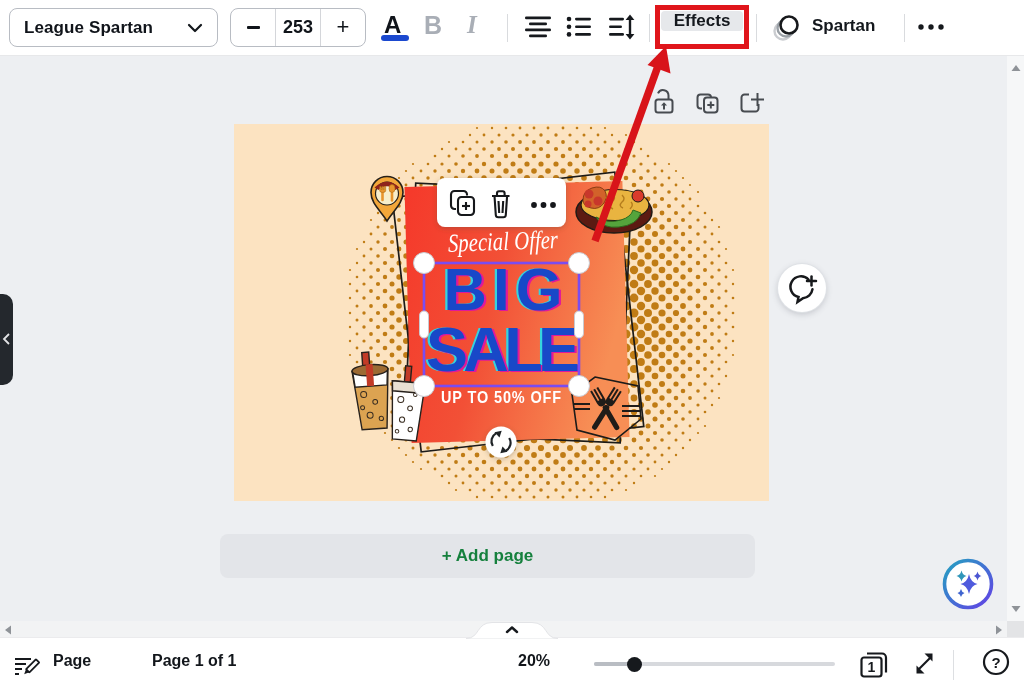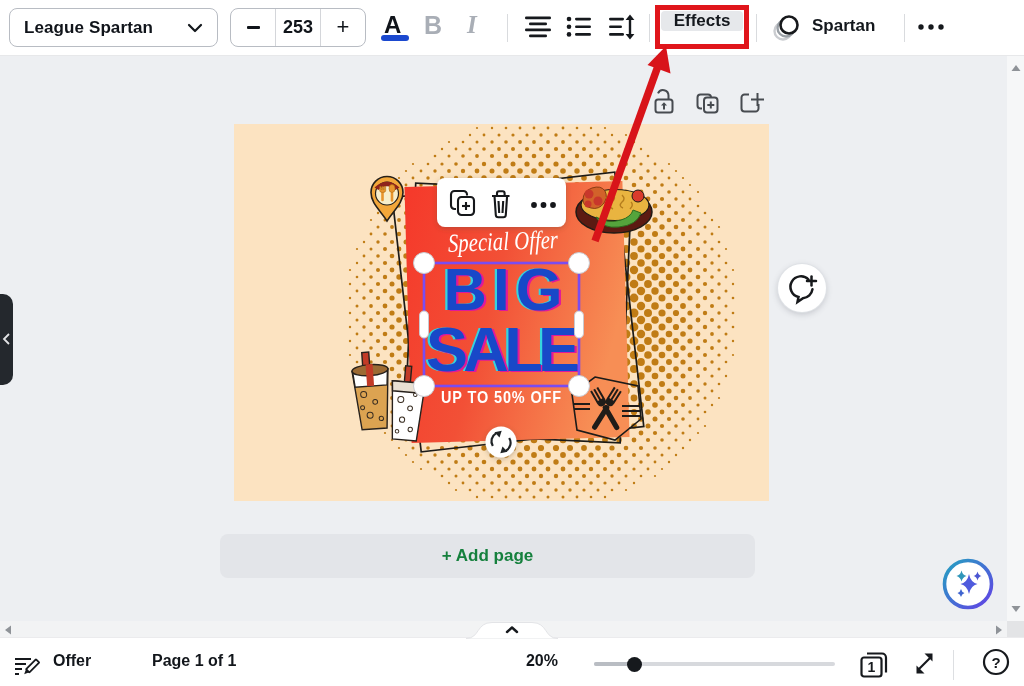--- a/index.html
+++ b/index.html
@@ -1102,23 +1102,23 @@
       <line x1="1" y1="3" x2="17" y2="3"></line>
           <line x1="1" y1="8" x2="12" y2="8"></line>
           <line x1="1" y1="13" x2="8" y2="13"></line>
           <line x1="1" y1="18" x2="5" y2="18"></line>
     </g>
     <g transform="rotate(45 17 11)">
       <rect x="15" y="2" width="4.6" height="14" rx="0.5" fill="none" stroke="#16191d" stroke-width="1.8"></rect>
       <path d="M15 16 h4.6 l-2.3 5 z" fill="#16191d"></path>
     </g>
   </svg>
-  <div class="bbtxt" style="left:53px;top:14px">Offer</div>
+  <div class="bbtxt" style="left:53px;top:14px">Page</div>
   <div class="bbtxt" style="left:152px;top:14px">Page 1 of 1</div>
-  <div class="bbtxt" style="left:518px;top:14px;width:40px;text-align:right">20%</div>
+  <div class="bbtxt" style="left:518px;top:14px;width:40px;text-align:left">20%</div>
   <div id="slider">
         <div class="fill"></div>
       </div>
   <div id="knob"></div>
   <svg class="abs" style="left:858px;top:12px" width="34" height="30" viewBox="0 0 34 30">
     <path d="M9 3.5 h15 a4 4 0 0 1 4 4 v15" fill="none" stroke="#16191d" stroke-width="2.2"></path>
     <rect x="3.5" y="7.5" width="20" height="19" rx="2.5" fill="#fff" stroke="#16191d" stroke-width="2.2"></rect>
     <text x="13.5" y="22" text-anchor="middle" font-size="14" font-weight="600" fill="#16191d" font-family="Liberation Sans">1</text>
   </svg>
   <svg class="abs" style="left:910px;top:13px" width="30" height="28" viewBox="0 0 30 28">

